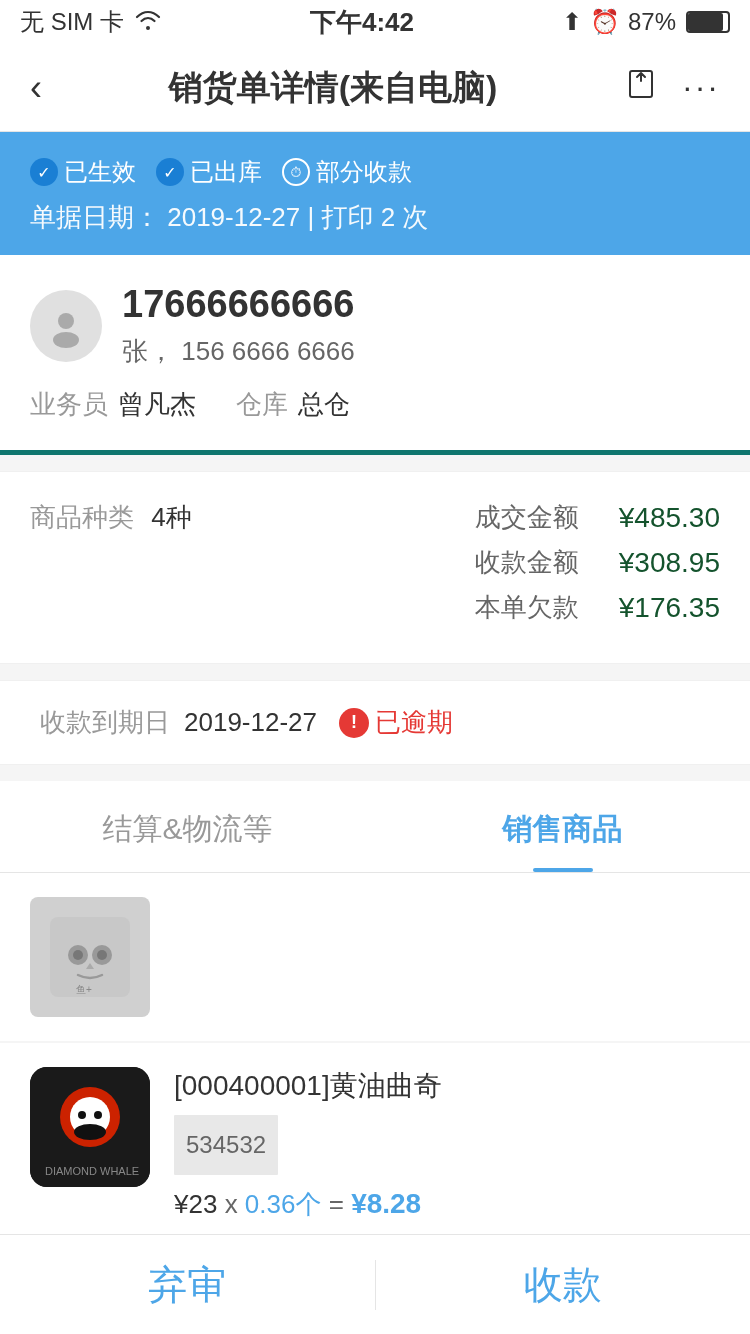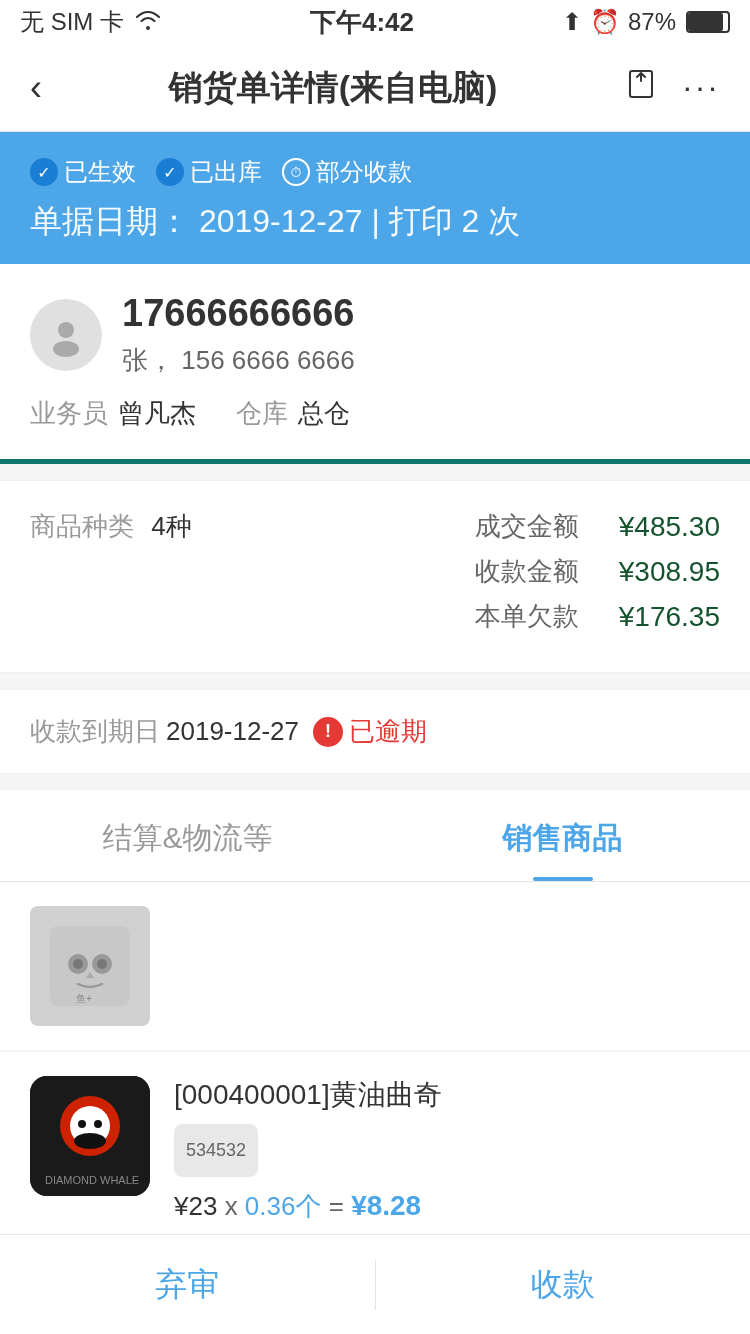--- a/index.html
+++ b/index.html
@@ -116,21 +116,21 @@
       border-radius: 50%;
       border: 2px solid #fff;
       display: inline-flex;
       align-items: center;
       justify-content: center;
       font-size: 14px;
       color: #fff;
     }
     .order-meta {
       margin-top: 12px;
-      font-size: 32px;
+      font-size: 26px;
       color: #fff;
       opacity: 0.95;
     }
 
     
     .customer-section {
       background: #fff;
       padding: 28px 30px;
       margin-top: 0;
       border-bottom: 5px solid #0f766e;
@@ -203,29 +203,29 @@
       align-items: center;
       margin-bottom: 10px;
       gap: 40px;
     }
     .amount-label { font-size: 26px; color: #666; }
     .amount-value { font-size: 28px; color: #14532d; font-weight: 500; }
 
     
     .due-section {
       background: #fff;
-      padding: 24px 30px;
+      padding: 24px 40px;
       margin-top: 16px;
       border-top: 1px solid #f0f0f0;
       border-bottom: 1px solid #f0f0f0;
       display: flex;
       align-items: center;
       font-size: 26px;
       color: #666;
-      gap: 6px;
+      gap: 14px;
     }
     .due-label { color: #999; }
     .due-date { color: #333; }
     .overdue-tag {
       display: flex;
       align-items: center;
       gap: 6px;
       color: #E53935;
       font-size: 26px;
       margin-left: 8px;
@@ -312,23 +312,23 @@
     .product-name {
       font-size: 28px;
       color: #333;
       font-weight: 500;
       margin-bottom: 10px;
     }
     .product-sku {
       display: inline-block;
       background: #e8e8e8;
       color: #666;
-      font-size: 18px;
+      font-size: 24px;
       padding: 16px 12px;
-      border-radius: 8px;
+      border-radius: 1px;
       margin-bottom: 12px;
     }
     .product-price-row {
       font-size: 26px;
       color: #666;
     }
     .product-price-row .unit-price { color: #333; }
     .product-price-row .qty { color: #4DA6E8; }
     .product-price-row .total { color: #4DA6E8; font-weight: 600; font-size: 28px; }
 
@@ -340,21 +340,21 @@
       width: 750px;
       height: 100px;
       background: #fff;
       border-top: 1px solid #e5e5e5;
       display: flex;
       align-items: center;
     }
     .bottom-btn {
       flex: 1;
       text-align: center;
-      font-size: 32px;
+      font-size: 39px;
       font-weight: 500;
       cursor: pointer;
       padding: 20px 0;
     }
     .bottom-btn.cancel { color: #4DA6E8; }
     .bottom-btn.confirm { color: #4DA6E8; }
     .bottom-divider {
       width: 1px;
       height: 50px;
       background: #e5e5e5;

